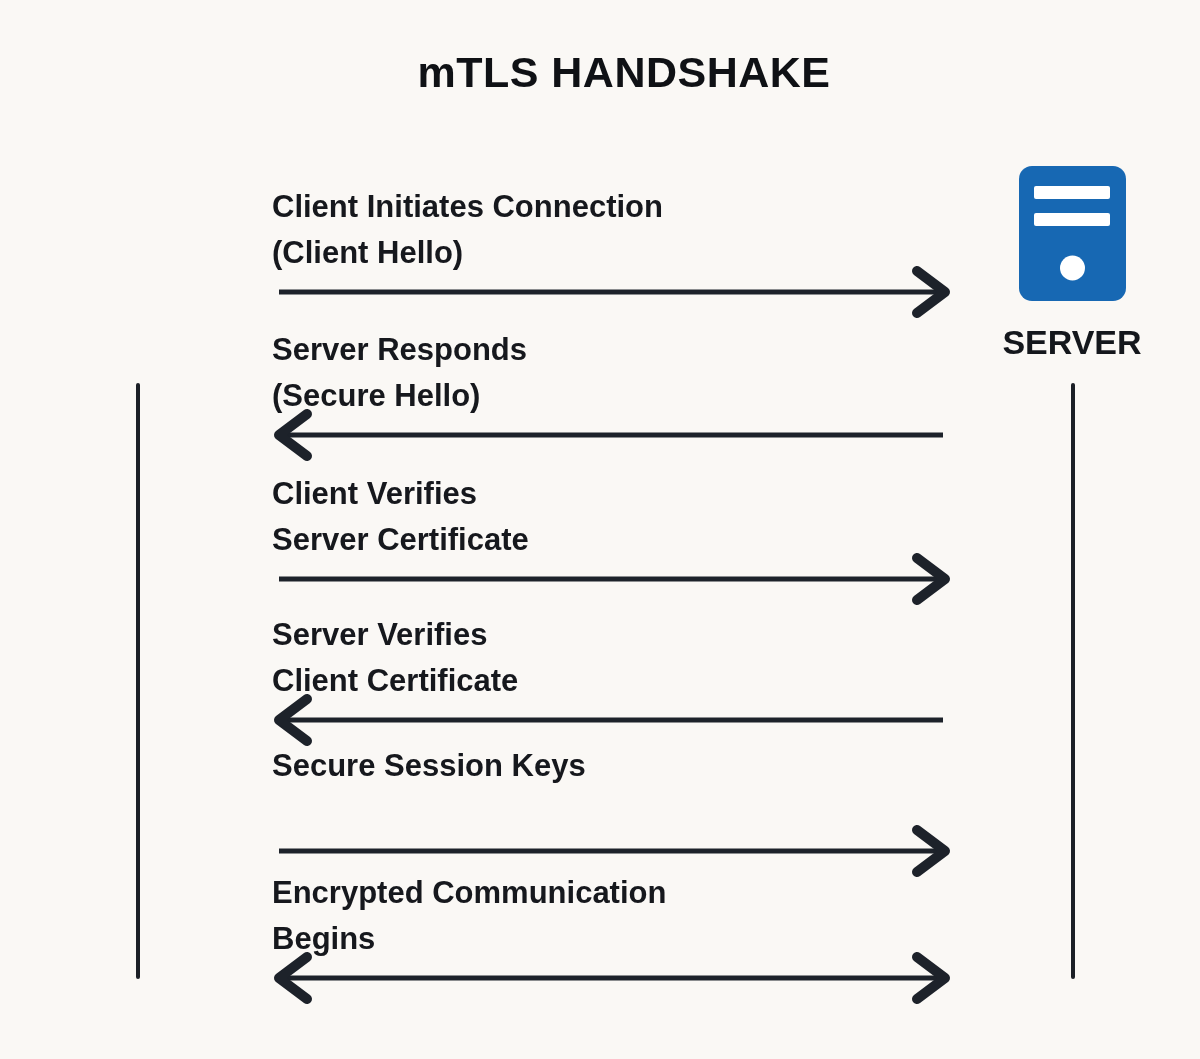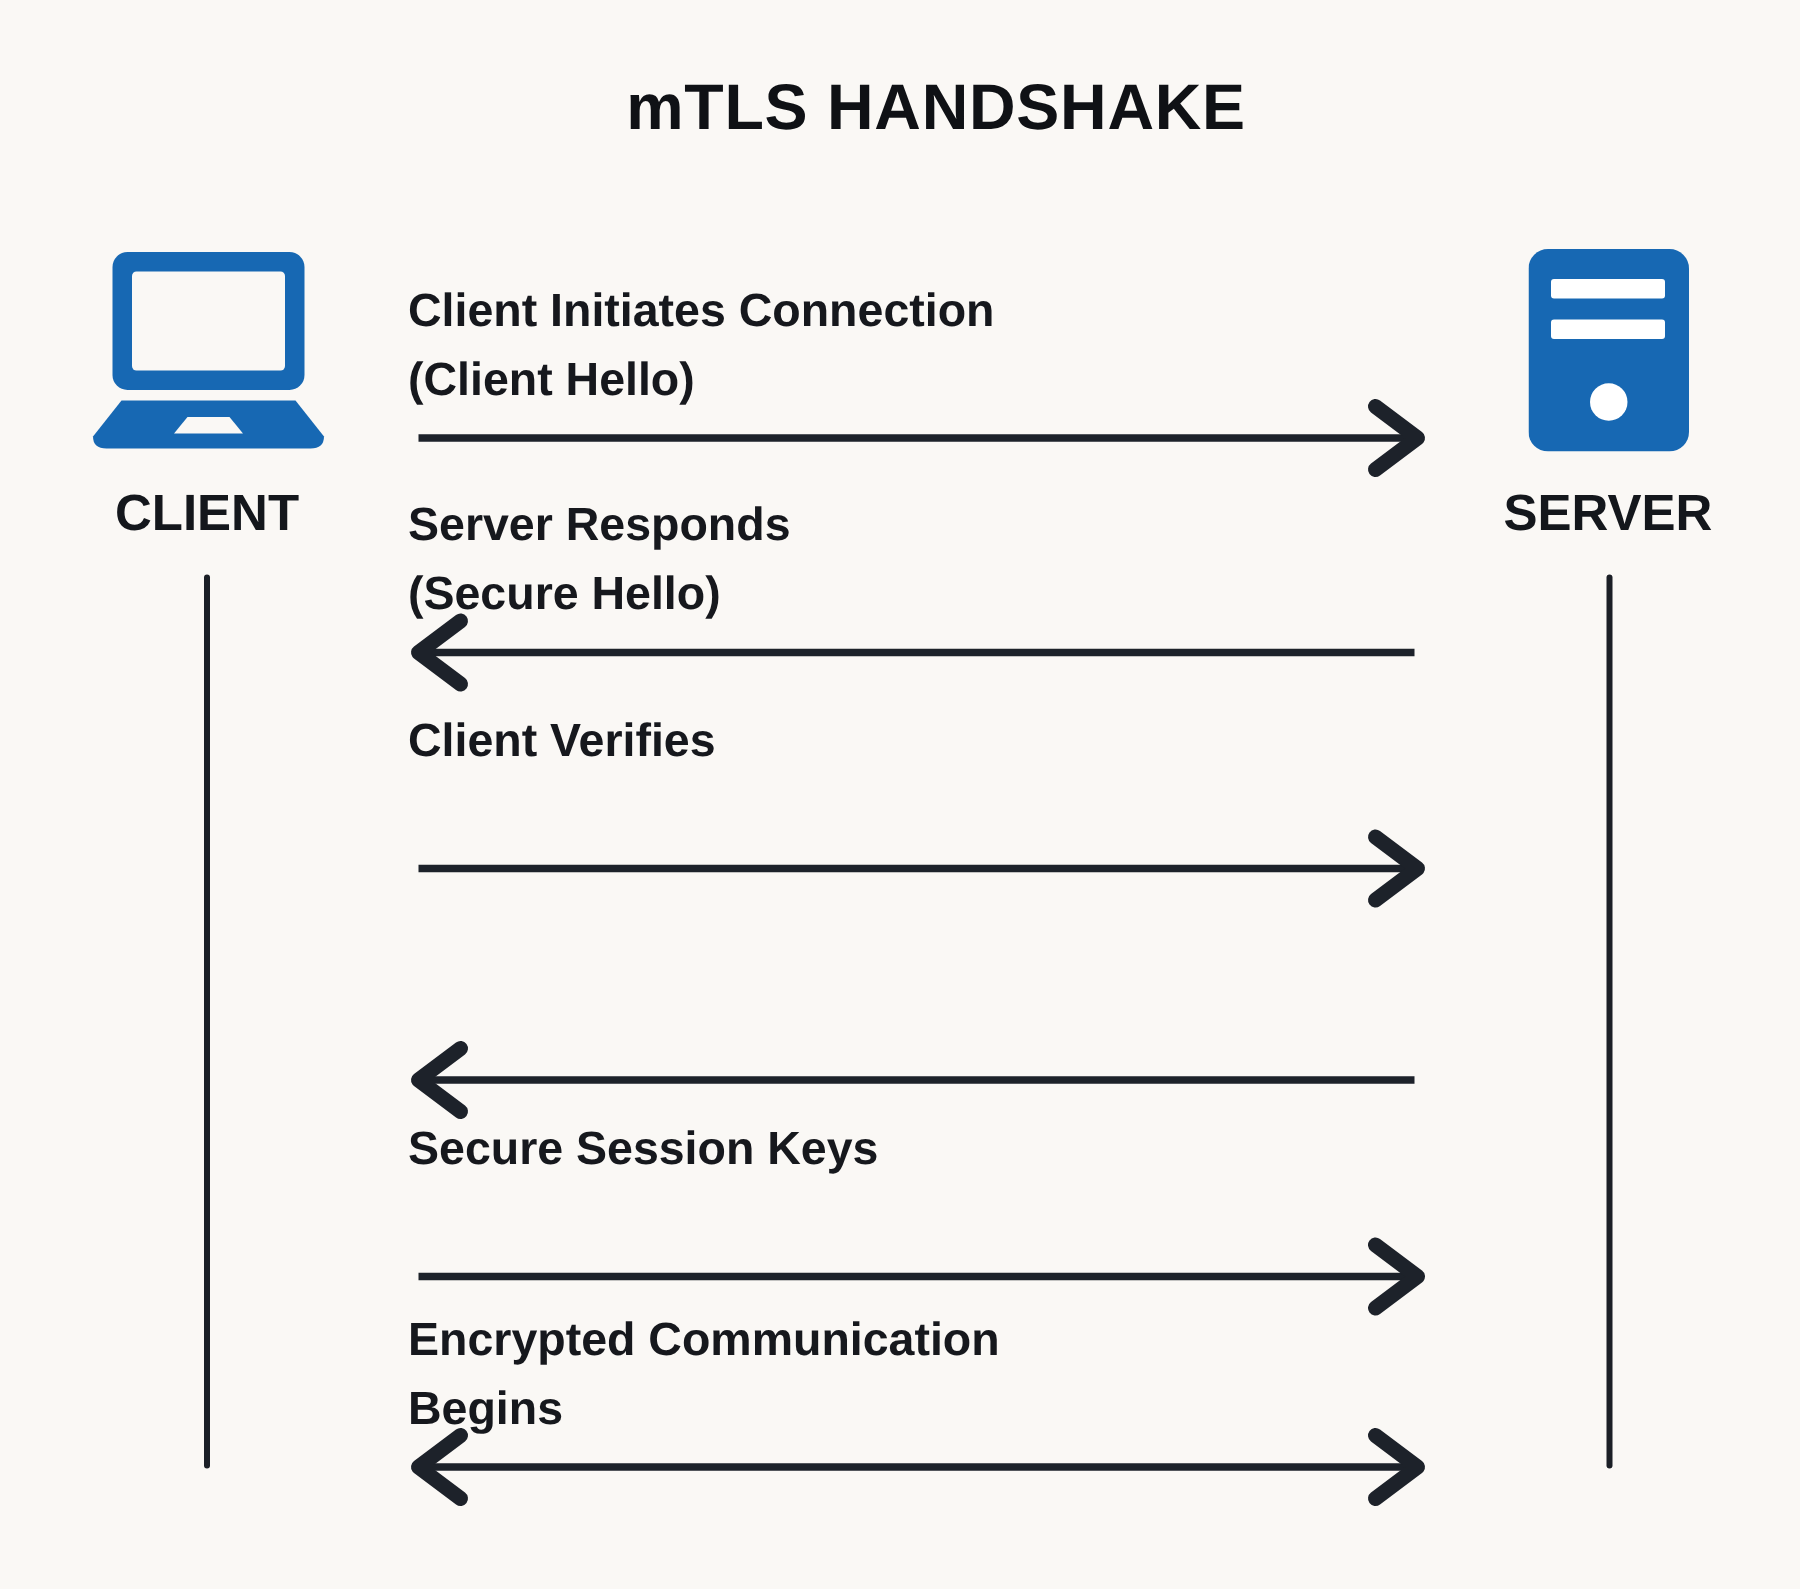--- a/index.html
+++ b/index.html
@@ -100,31 +100,20 @@
   .m5 { top: 743px; }
   .m6 { top: 870px; }
 </style>
 </head>
 <body>
 
 <div class="canvas">
 
   <div class="title">mTLS HANDSHAKE</div>
 
-  <div class="actor actor-client">
-    <div class="icon-wrap">
-      <svg width="162" height="135" viewBox="0 0 162 135" aria-hidden="true">
-        <rect x="18" y="2" width="128" height="92" rx="10" fill="#1768b3"></rect>
-        <rect x="31" y="15" width="102" height="66" rx="3" fill="#faf8f5"></rect>
-        <path d="M24,101 L140,101 L159,125 Q159,133 150,133 L14,133 Q5,133 5,125 Z" fill="#1768b3"></path>
-        <path d="M68,112 L96,112 L105,123 L59,123 Z" fill="#faf8f5"></path>
-      </svg>
-    </div>
-    <div class="actor-label">CLIENT</div>
-  </div>
 
   <div class="actor actor-server">
     <div class="icon-wrap">
       <svg width="107" height="135" viewBox="0 0 107 135" aria-hidden="true">
         <rect x="0" y="0" width="107" height="135" rx="13" fill="#1768b3"></rect>
         <rect x="15" y="20" width="76" height="13" rx="2" fill="#ffffff"></rect>
         <rect x="15" y="47" width="76" height="13" rx="2" fill="#ffffff"></rect>
         <circle cx="53.5" cy="102" r="12.5" fill="#ffffff"></circle>
       </svg>
     </div>
@@ -154,29 +143,34 @@
     <svg class="arrow-svg arrow-left" viewBox="0 0 680 60">
       <line class="shaft" x1="7" y1="30" x2="671" y2="30"></line>
       <polyline class="head head-left" points="35,9 7,30 35,51"></polyline>
       <polyline class="head head-right" points="645,9 673,30 645,51"></polyline>
     </svg>
   </div>
 
   <div class="message m3">
     <div class="msg-label">
       <div>Client Verifies</div>
+      <div>Server Certificate</div>
     </div>
     <svg class="arrow-svg arrow-right" viewBox="0 0 680 60">
       <line class="shaft" x1="7" y1="30" x2="671" y2="30"></line>
       <polyline class="head head-left" points="35,9 7,30 35,51"></polyline>
       <polyline class="head head-right" points="645,9 673,30 645,51"></polyline>
     </svg>
   </div>
 
   <div class="message m4">
+    <div class="msg-label">
+      <div>Server Verifies</div>
+      <div>Client Certificate</div>
+    </div>
     <svg class="arrow-svg arrow-left" viewBox="0 0 680 60">
       <line class="shaft" x1="7" y1="30" x2="671" y2="30"></line>
       <polyline class="head head-left" points="35,9 7,30 35,51"></polyline>
       <polyline class="head head-right" points="645,9 673,30 645,51"></polyline>
     </svg>
   </div>
 
   <div class="message m5">
     <div class="msg-label">
       <div>Secure Session Keys</div>

